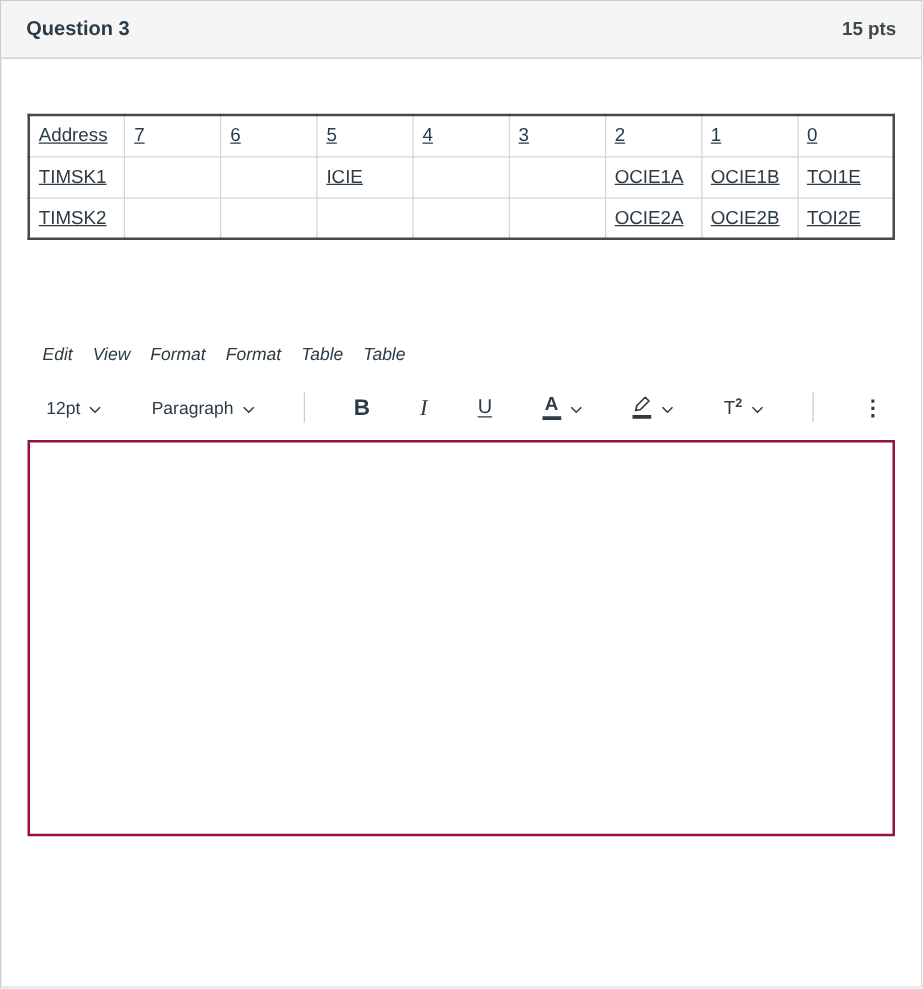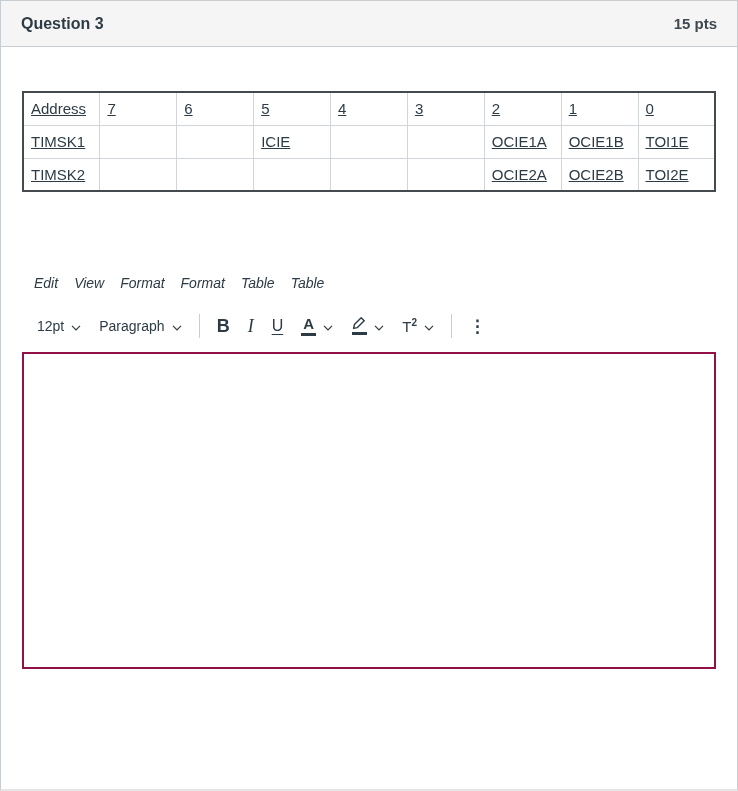--- a/index.html
+++ b/index.html
@@ -60,20 +60,21 @@
     font-size: 14px; color: #2D3B45;
     padding: 0 8px;
     cursor: pointer;
     font-style: italic;
   }
   .rce-toolbar {
     display: flex; align-items: center;
     margin-top: 14px;
     padding-left: 6px;
     height: 36px;
+    justify-content: space-between;
   }
   .tb-btn {
     display: inline-flex; align-items: center; justify-content: center;
     gap: 7px;
     height: 34px;
     padding: 0 9px;
     color: #2D3B45;
     cursor: pointer;
     background: transparent;
     border: none;

